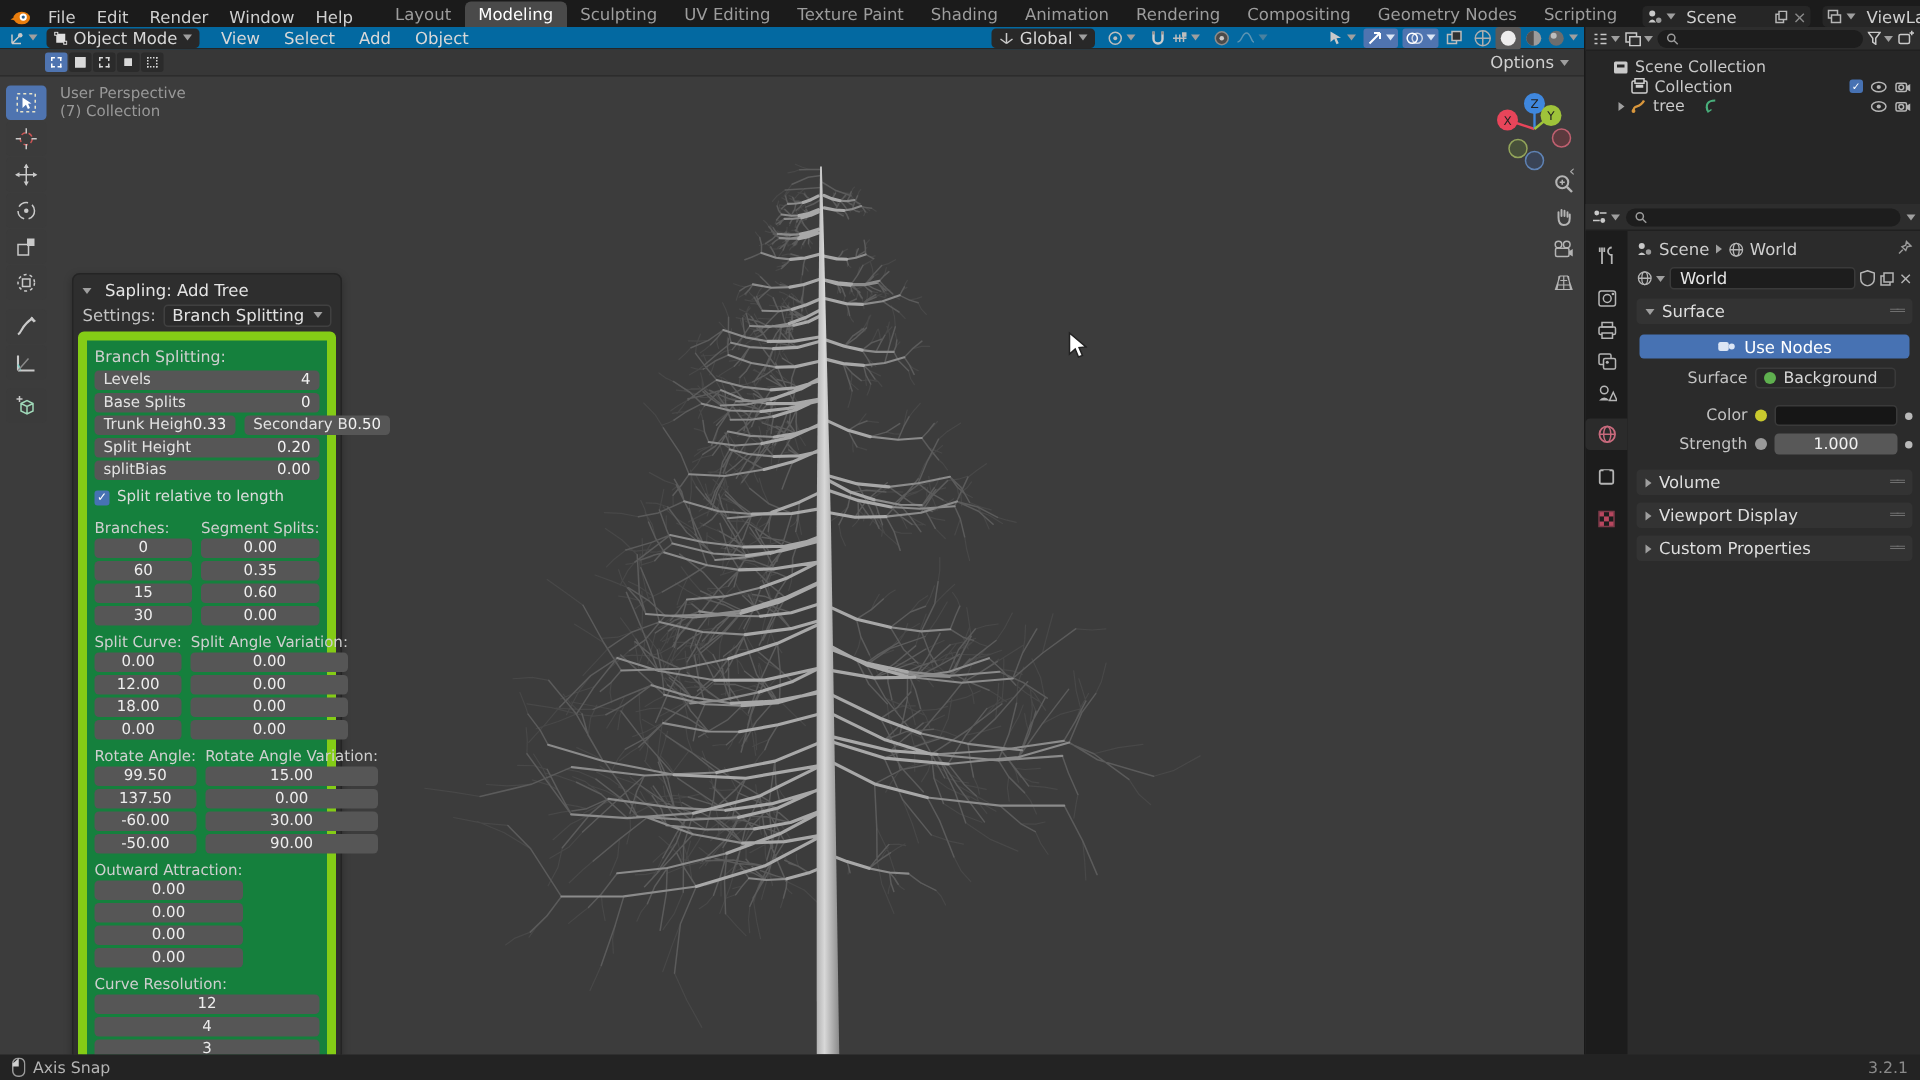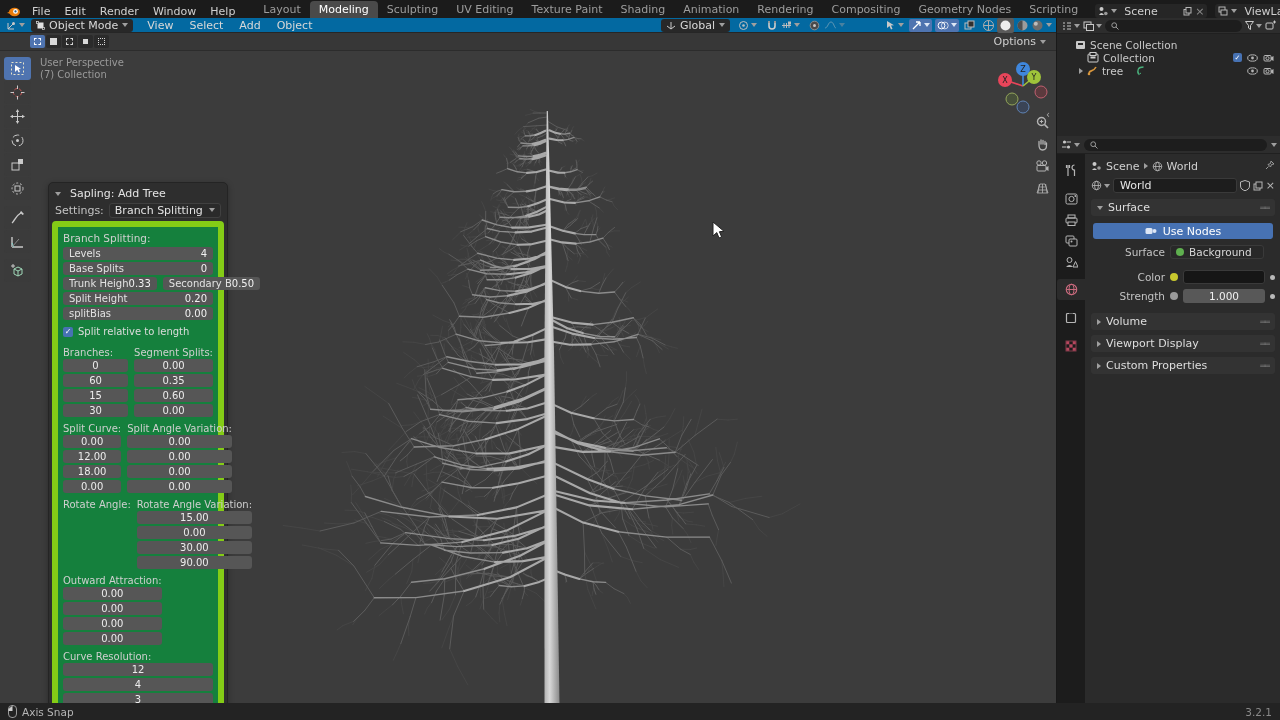--- a/index.html
+++ b/index.html
@@ -521,20 +521,26 @@
               <div class="fld">0.00</div>
               <div class="fld">0.00</div>
               <div class="fld">0.00</div>
               <div class="fld">0.00</div>
             </div>
           </div>
       </div>
       <div class="pair grp">
         <div>
             <div class="glab">Rotate Angle:</div>
+          <div class="stack">
+              <div class="fld">99.50</div>
+              <div class="fld">137.50</div>
+              <div class="fld">-60.00</div>
+              <div class="fld">-50.00</div>
+            </div>
           </div>
         <div>
             <div class="glab">Rotate Angle Variation:</div>
           <div class="stack">
               <div class="fld">15.00</div>
               <div class="fld">0.00</div>
               <div class="fld">30.00</div>
               <div class="fld">90.00</div>
             </div>
           </div>

